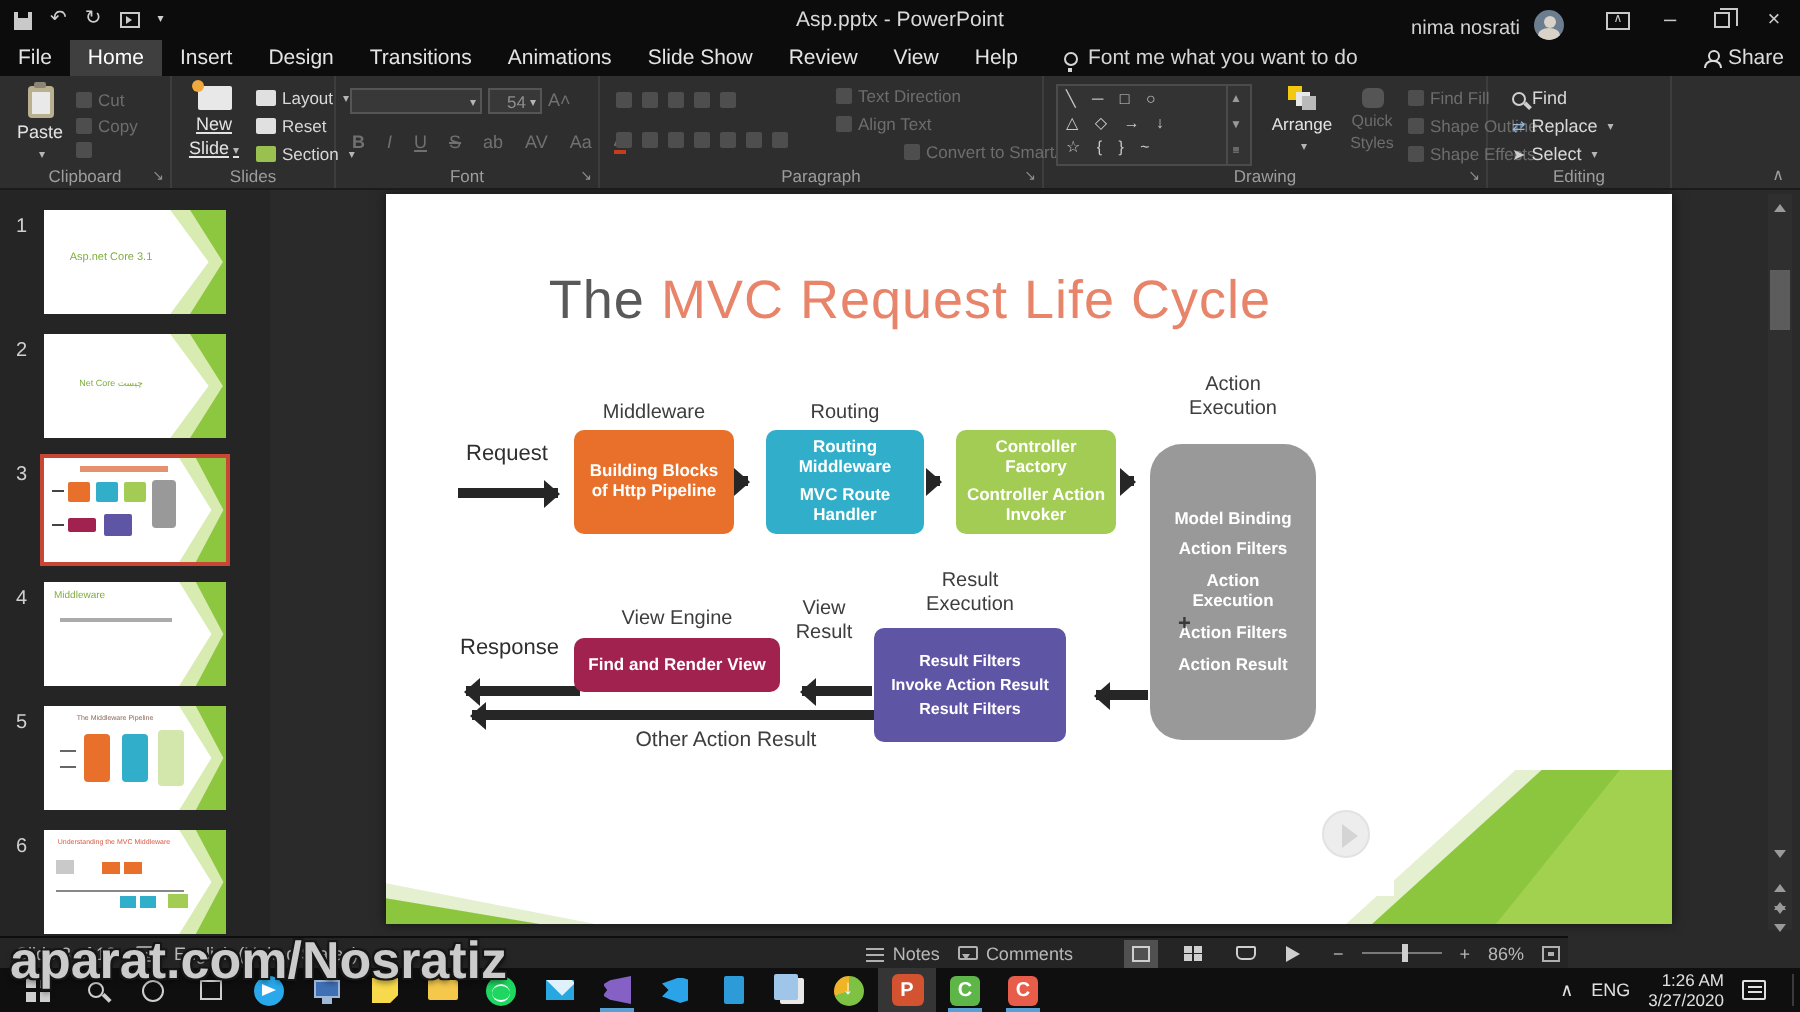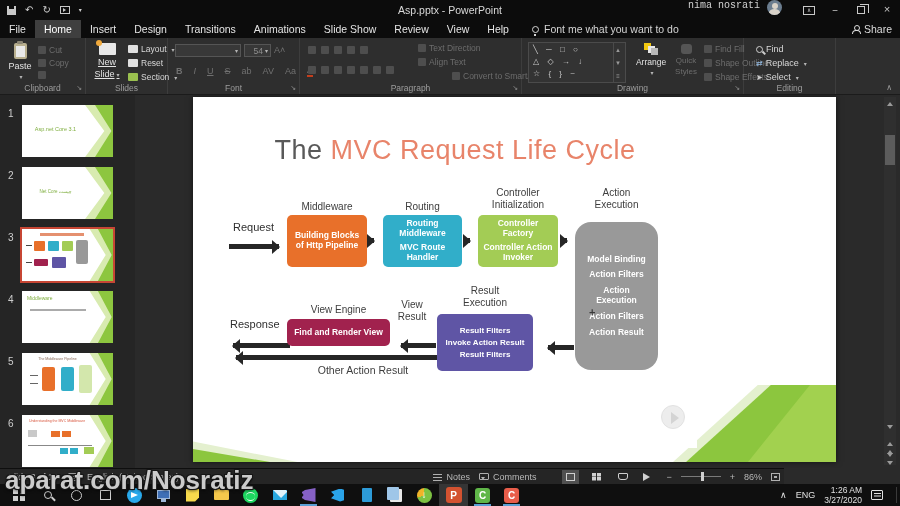--- a/index.html
+++ b/index.html
@@ -9,21 +9,21 @@
 
   
   .titlebar{position:absolute;left:0;top:0;width:900px;height:20px;background:#0c0c0c;color:#cfcfcf;}
   .qat{position:absolute;left:7px;top:3px;display:flex;gap:9px;align-items:center;height:14px;color:#cfcfcf;font-size:10px;}
   .qicon{display:inline-block;line-height:12px;}
   .savebx{width:9px;height:9px;background:#c9c9c9;position:relative;}
   .savebx:after{content:"";position:absolute;left:2px;top:0;width:5px;height:3px;background:#0c0c0c;}
   .minirect{width:10px;height:8px;border:1px solid #c9c9c9;position:relative;}
   .minirect:after{content:"";position:absolute;left:2px;top:1px;border:2px solid transparent;border-left:3px solid #c9c9c9;}
   .wtitle{position:absolute;left:0;right:0;top:4px;text-align:center;font-size:10.5px;color:#d9d9d9;}
-  .tb-right{position:absolute;right:0;top:0;height:20px;display:flex;align-items:flex-start;font-family:Liberation Mono, monospace;}
+  .tb-right{position:absolute;right:0;top:0;height:20px;display:flex;align-items:flex-end;}
   .uname{font-size:10px;color:#d2d2d2;margin-right:7px;}
   .avatar{width:15px;height:15px;border-radius:50%;background:#6b7d8f;position:relative;overflow:hidden;margin-right:14px;}
   .avatar:before{content:"";position:absolute;left:4.5px;top:2.5px;width:6px;height:6px;border-radius:50%;background:#d8d2c8;}
   .avatar:after{content:"";position:absolute;left:2px;top:9px;width:11px;height:7px;border-radius:50% 50% 0 0;background:#d8d2c8;}
   .winbtn{width:26px;height:20px;display:flex;align-items:center;justify-content:center;color:#c9c9c9;font-size:11px;}
   .rdo{width:12px;height:9px;border:1px solid #c9c9c9;font-size:6px;line-height:7px;text-align:center;color:#c9c9c9;}
   .restorebx{width:8px;height:8px;border:1px solid #c9c9c9;position:relative;}
   .restorebx:before{content:"";position:absolute;left:1.5px;top:-3px;width:8px;height:8px;border:1px solid #c9c9c9;border-left:none;border-bottom:none;}
 
   
@@ -498,24 +498,20 @@
     </div>
 
     <div class="slide">
       <div class="stitle">
         <span class="pre">The </span><span class="main">MVC Request Life Cycle</span>
       </div>
 
       <div class="endlabel" style="left:40px;top:124px;">Request</div>
       <div class="flabel" style="left:94px;top:104px;width:80px;">Middleware</div>
       <div class="flabel" style="left:190px;top:104px;width:79px;">Routing</div>
-      <div class="flabel" style="left:277px;top:90px;width:96px;">
-        <div>Controller</div>
-        <div>Initialization</div>
-      </div>
       <div class="flabel" style="left:382px;top:90px;width:83px;">
         <div>Action</div>
         <div>Execution</div>
       </div>
 
       <div class="arr r" style="left:36px;top:147px;width:50px;"></div>
       <div class="arr r" style="left:175px;top:141px;width:6px;"></div>
       <div class="arr r" style="left:270px;top:141px;width:7px;"></div>
       <div class="arr r" style="left:368px;top:141px;width:6px;"></div>
 

